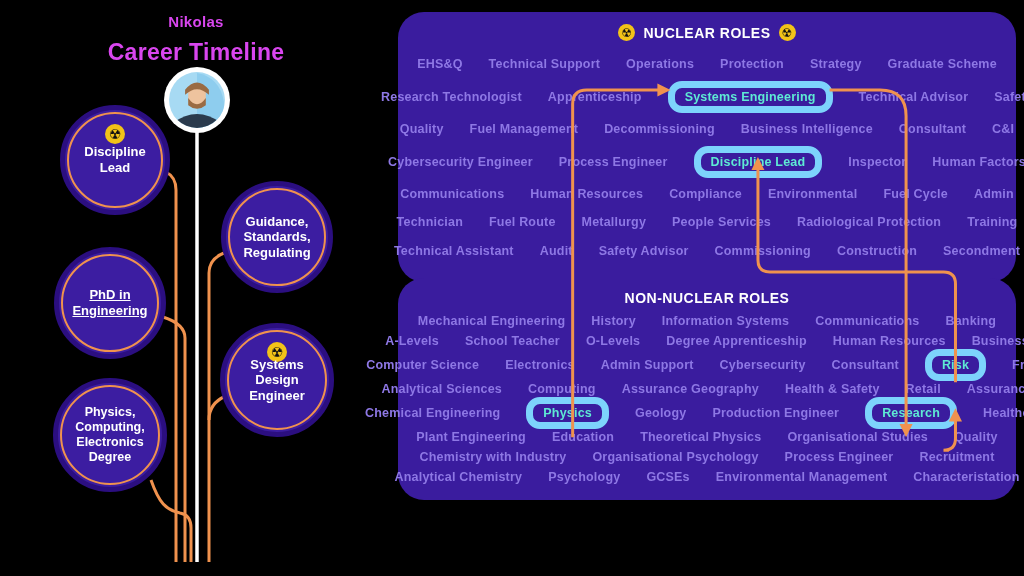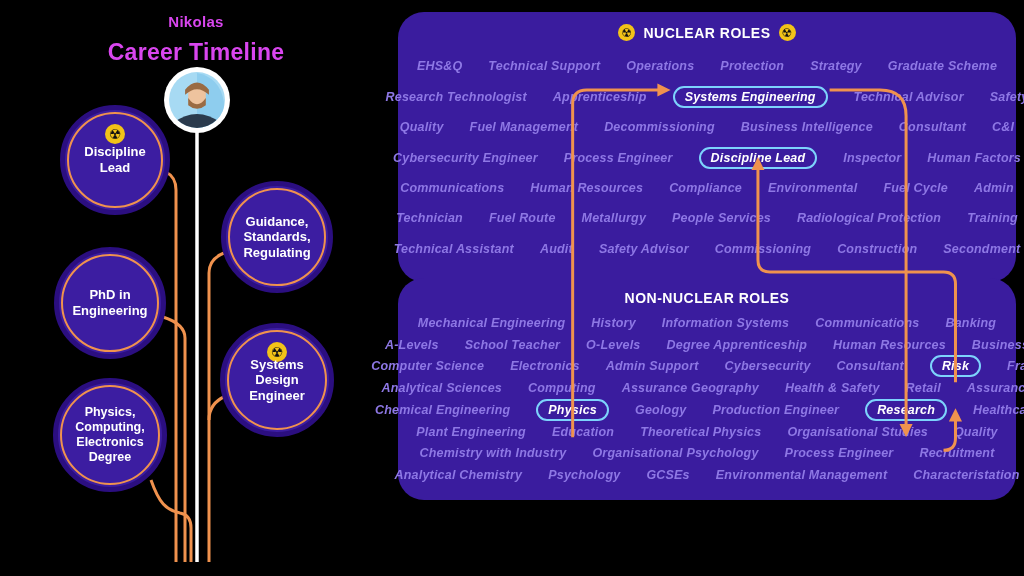--- a/index.html
+++ b/index.html
@@ -22,40 +22,40 @@
   
   .bubble{position:absolute;border-radius:50%;background:#3c1da1;border:5px solid #2b0e80;
     box-sizing:border-box;display:flex;align-items:center;justify-content:center;
     text-align:center;color:#ffffff;font-weight:bold;font-size:13px;line-height:1.2;
     z-index:3;}
   .bubble::before{content:"";position:absolute;inset:2px;border:2.5px solid #f0924e;border-radius:50%;}
   .bubble .lbl{white-space:pre-line;padding:0 10px;position:relative;z-index:1;}
   .bubble .rad{position:absolute;top:14px;left:50%;transform:translateX(-50%);}
   .bubble.has-rad .lbl{}
   .b1{left:60px;top:105px;width:110px;height:110px;}
-  .b2{left:54px;top:247px;width:112px;height:112px;}
+  .b2{left:54px;top:247px;width:112px;height:112px;text-decoration:underline;}
   .b3{left:53px;top:378px;width:114px;height:114px;font-size:12.5px;}
   .b4{left:221px;top:181px;width:112px;height:112px;}
   .b5{left:220px;top:323px;width:114px;height:114px;}
 
   .rad{width:20px;height:20px;background:#f2c318;border-radius:50%;color:#111111;
     display:inline-flex;align-items:center;justify-content:center;font-size:14px;line-height:1;}
   .rad.small{width:17px;height:17px;font-size:12px;}
 
   
   .panel{position:absolute;left:398px;width:618px;background:#3a1c9e;border-radius:26px;
     box-sizing:border-box;display:flex;flex-direction:column;padding:10px 16px 10px;z-index:2;}
   .panel.nuclear{top:12px;height:270px;}
   .panel.nonnuclear{top:278px;height:222px;}
   .ptitle{display:flex;align-items:center;justify-content:center;gap:8px;
     color:#ffffff;font-size:14px;font-weight:bold;letter-spacing:.5px;margin-top:2px;}
-  .rows{flex:1;display:flex;flex-direction:column;justify-content:space-evenly;margin-top:2px;font-style:italic;}
+  .rows{flex:1;display:flex;flex-direction:column;justify-content:space-evenly;margin-top:2px;}
   .wrow{display:flex;justify-content:center;align-items:center;column-gap:26px;}
   .word{color:#8e78e5;font-weight:bold;font-size:12.5px;white-space:nowrap;letter-spacing:.2px;}
-  .word.hl{color:#ffffff;border:2px solid #7dd3fc;border-radius:14px;padding:2px 10px;margin:-5px 0;}
+  .word.hl{color:#5eead4;border:7px solid #7dd3fc;border-radius:14px;padding:2px 10px;margin:-5px 0;}
 
   
   svg.tl{position:absolute;left:0;top:0;z-index:1;pointer-events:none;}
   svg.overlay{position:absolute;left:0;top:0;z-index:50;pointer-events:none;}
 </style>
 </head>
 <body>
 
 <div class="main-title">
   <div class="name">Nikolas</div>

